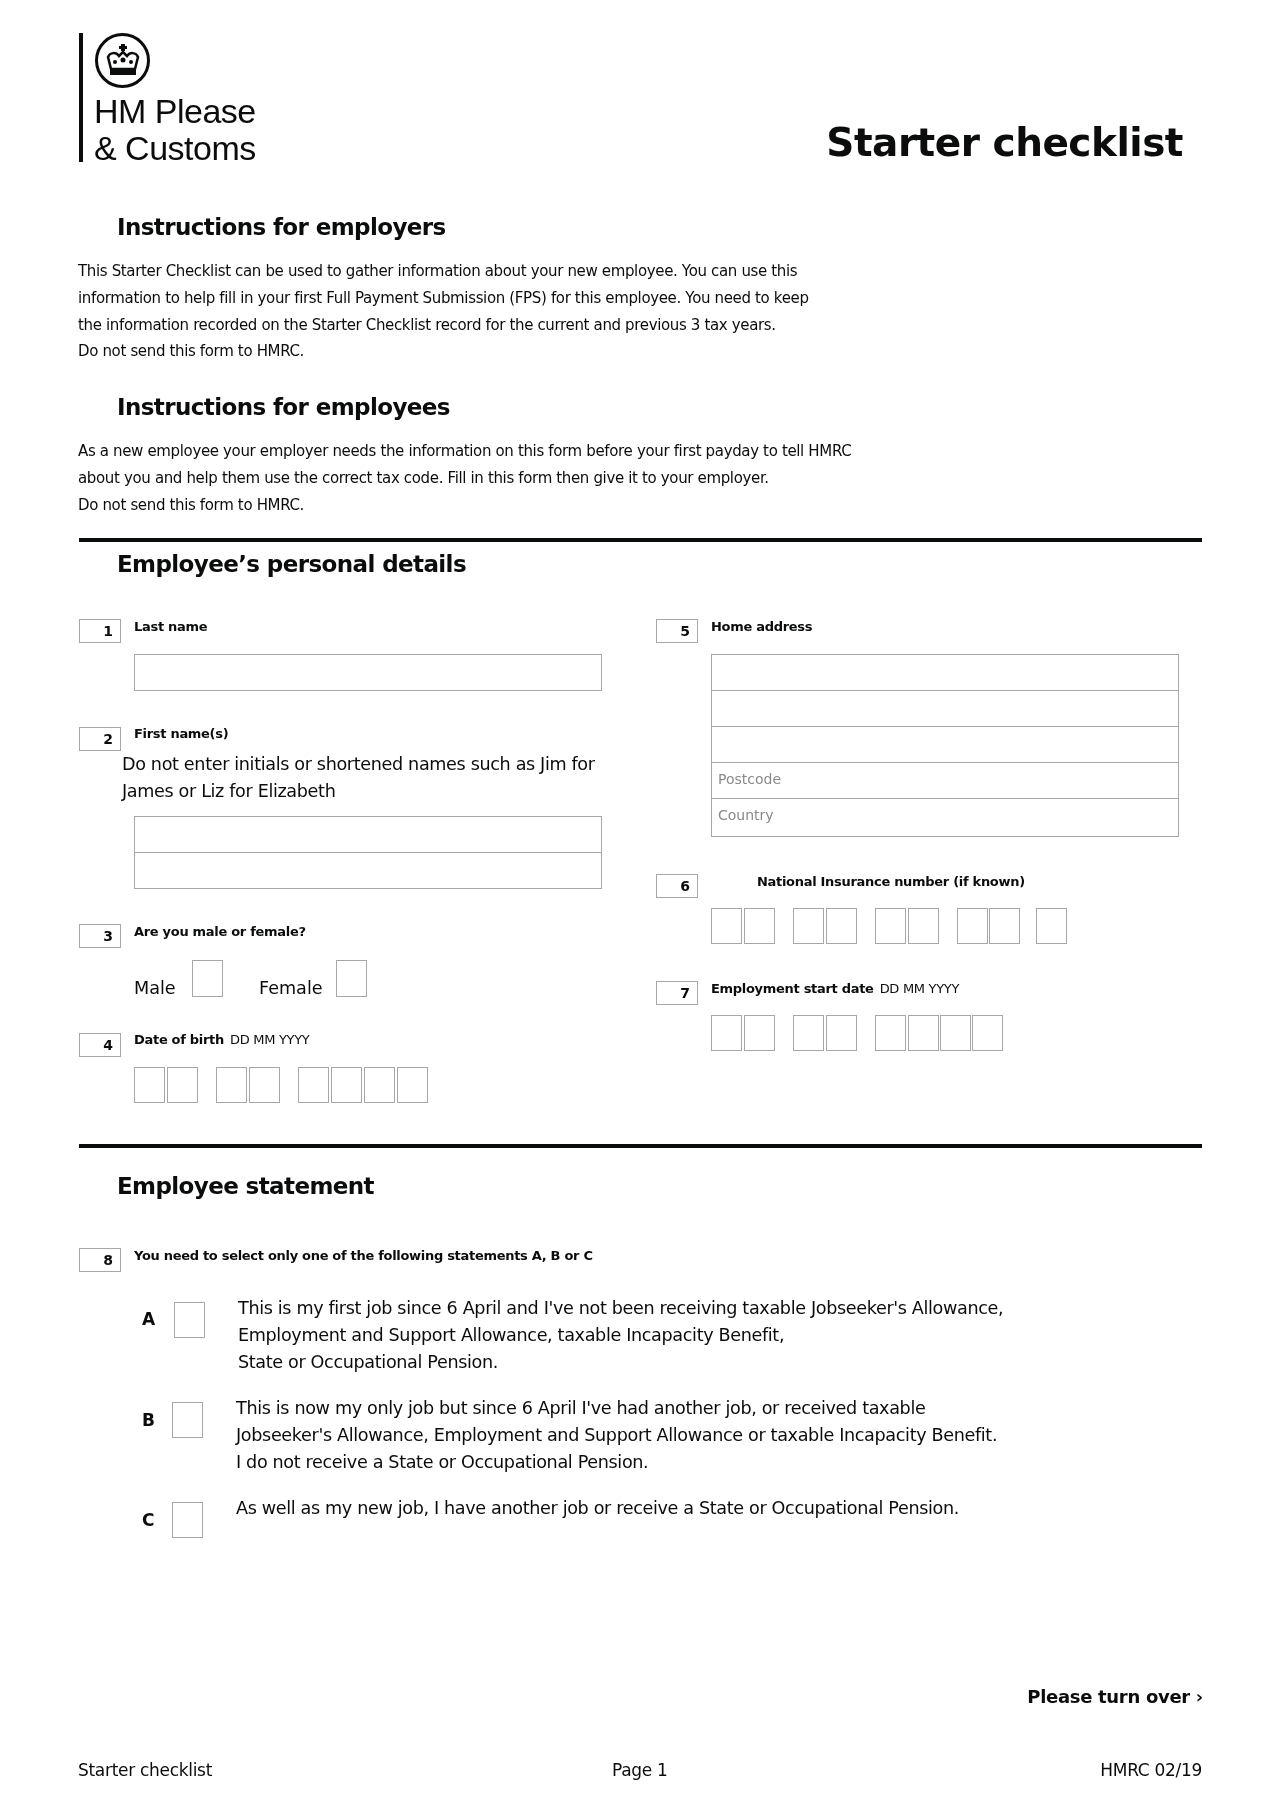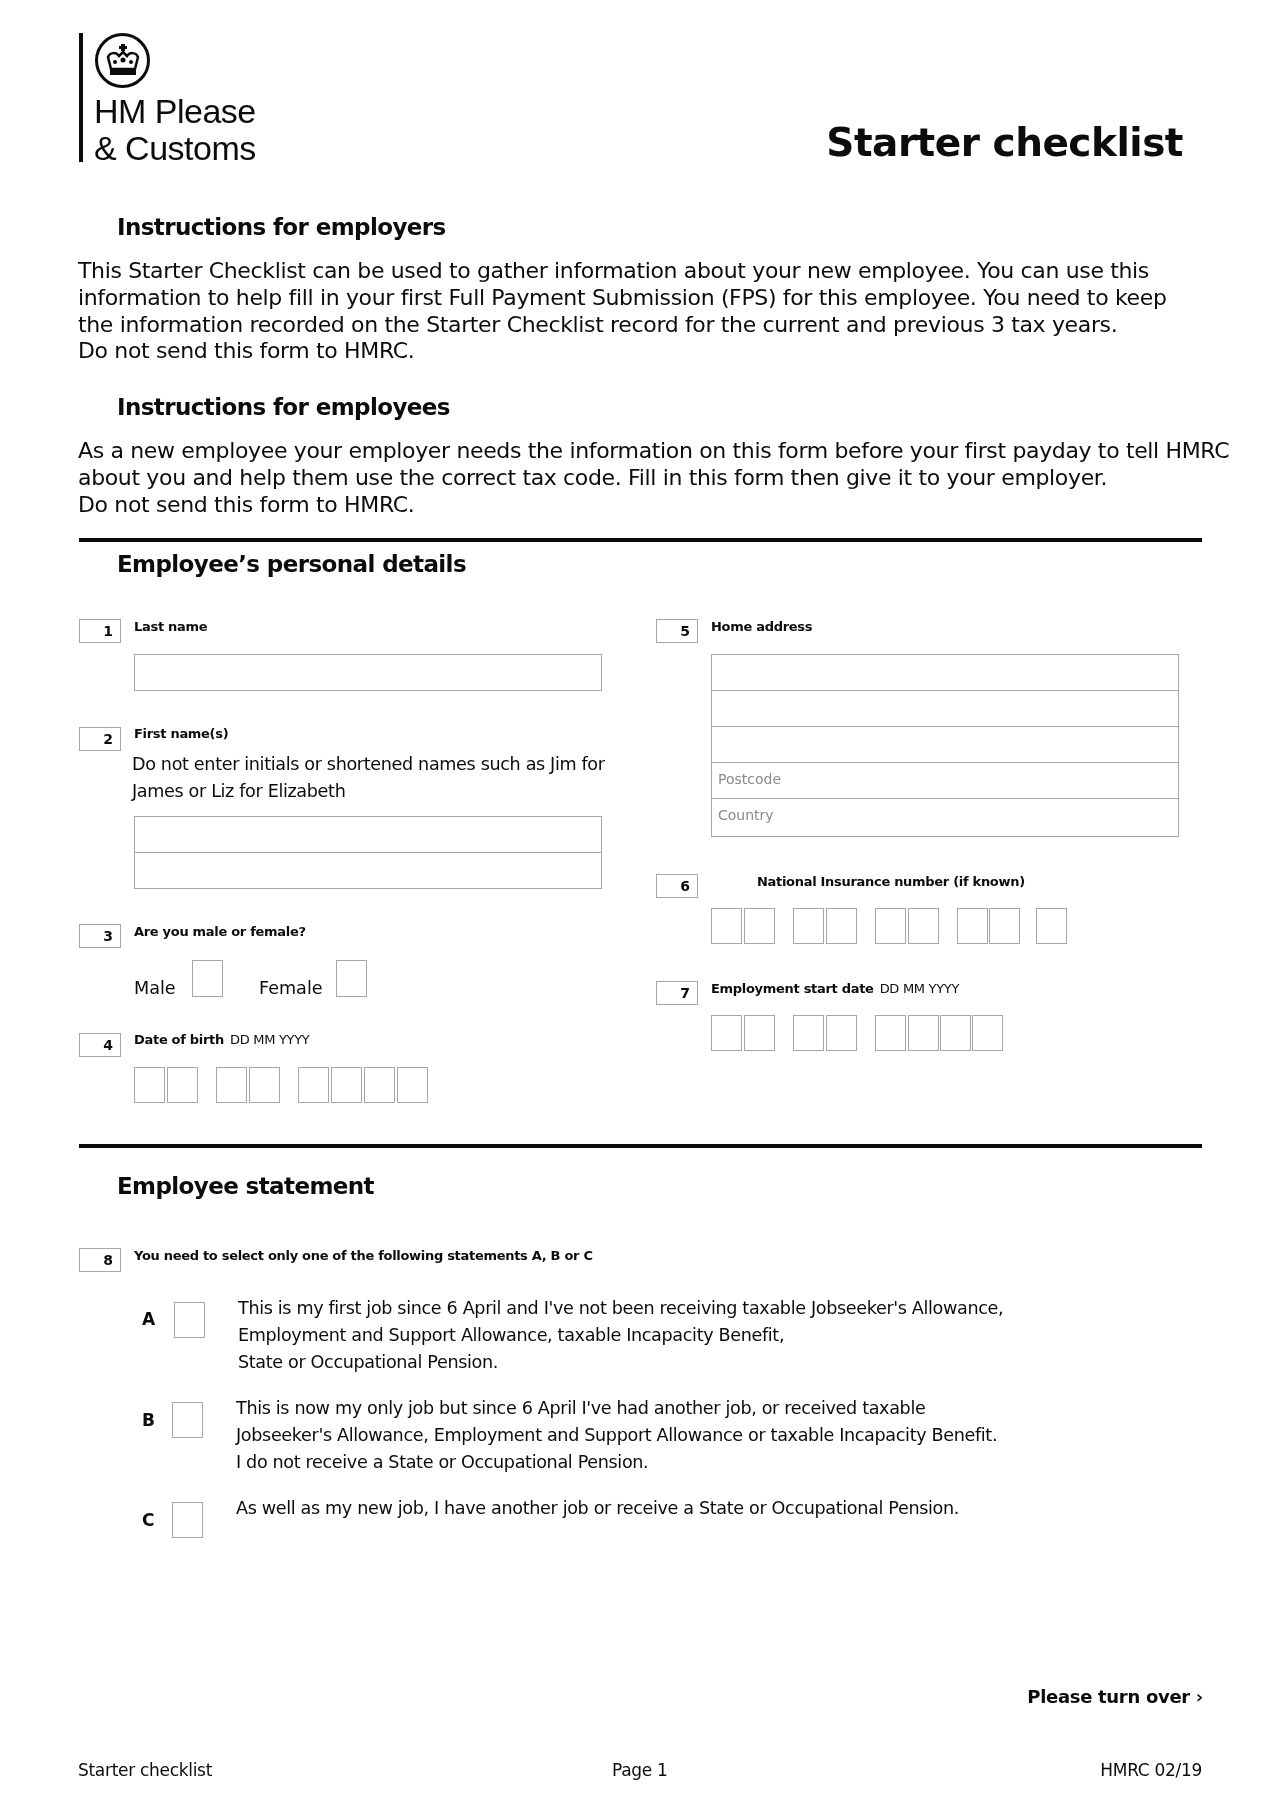--- a/index.html
+++ b/index.html
@@ -8,21 +8,21 @@
   .abs { position: absolute; }
 
   
   .logo-bar { left: 79px; top: 33px; width: 4px; height: 129px; background: #0b0c0c; }
   .crest { left: 95px; top: 33px; width: 55px; height: 55px; border: 3px solid #0b0c0c; border-radius: 50%; display: flex; align-items: center; justify-content: center; }
   .logo-text { left: 94px; top: 93px; font-family: "Liberation Sans", sans-serif; font-size: 34px; line-height: 37px; letter-spacing: -0.5px; color: #0b0c0c; }
 
   .doc-title { right: 90px; top: 120px; font-size: 39px; font-weight: bold; letter-spacing: -0.5px; white-space: nowrap; }
 
   h2.section { position: absolute; left: 78px; font-size: 23px; font-weight: bold; letter-spacing: -0.6px; white-space: nowrap; margin-left: 39px; }
-  .para { position: absolute; left: 78px; font-size: 22px; line-height: 26.8px; letter-spacing: -0.35px; white-space: pre-line; }
+  .para { position: absolute; left: 78px; font-size: 15px; line-height: 26.8px; letter-spacing: -0.35px; white-space: pre-line; }
 
   .rule { position: absolute; left: 79px; width: 1123px; height: 4px; background: #0b0c0c; }
 
   .qnum { position: absolute; width: 42px; height: 24px; border: 1px solid #a7a7a7; font-size: 14px; font-weight: bold; text-align: right; padding-right: 7px; line-height: 22px; }
   .qlabel { position: absolute; font-size: 13px; font-weight: bold; letter-spacing: -0.3px; white-space: nowrap; }
   .qlabel .fmt { font-weight: normal; margin-left: 6px; text-align: right; }
   .hint { position: absolute; font-size: 17.6px; line-height: 26.8px; letter-spacing: -0.35px; white-space: pre-line; }
 
   .field { position: absolute; border: 1.5px solid #a7a7a7; background: #fff; }
   .field-row { height: 36px; border-bottom: 1.5px solid #a7a7a7; position: relative; text-align: right; }
@@ -73,21 +73,21 @@
 <div class="rule" style="top:538px;"></div>
 
 <h2 class="section" style="top:551px;">Employee’s personal details</h2>
 
 <div class="qnum" style="left:79px; top:619px;">1</div>
 <div class="qlabel" style="left:134px; top:619px;">Last name</div>
 <div class="field" style="left:134px; top:654px; width:468px; height:37px;"></div>
 
 <div class="qnum" style="left:79px; top:727px;">2</div>
 <div class="qlabel" style="left:134px; top:726px;">First name(s)</div>
-<div class="hint" style="left:132px; top:751px;">Do not enter initials or shortened names such as Jim for
+<div class="hint" style="left:122px; top:751px;">Do not enter initials or shortened names such as Jim for
 James or Liz for Elizabeth</div>
 <div class="field" style="left:134px; top:816px; width:468px; height:73px;">
   <div class="field-row"></div>
   <div class="field-row"></div>
 </div>
 
 <div class="qnum" style="left:79px; top:924px;">3</div>
 <div class="qlabel" style="left:134px; top:924px;">Are you male or female?</div>
 <div class="choice-text" style="left:134px; top:978px;">Male</div>
 <div class="cbox" style="left:192px; top:960px; height:37px;"></div>

